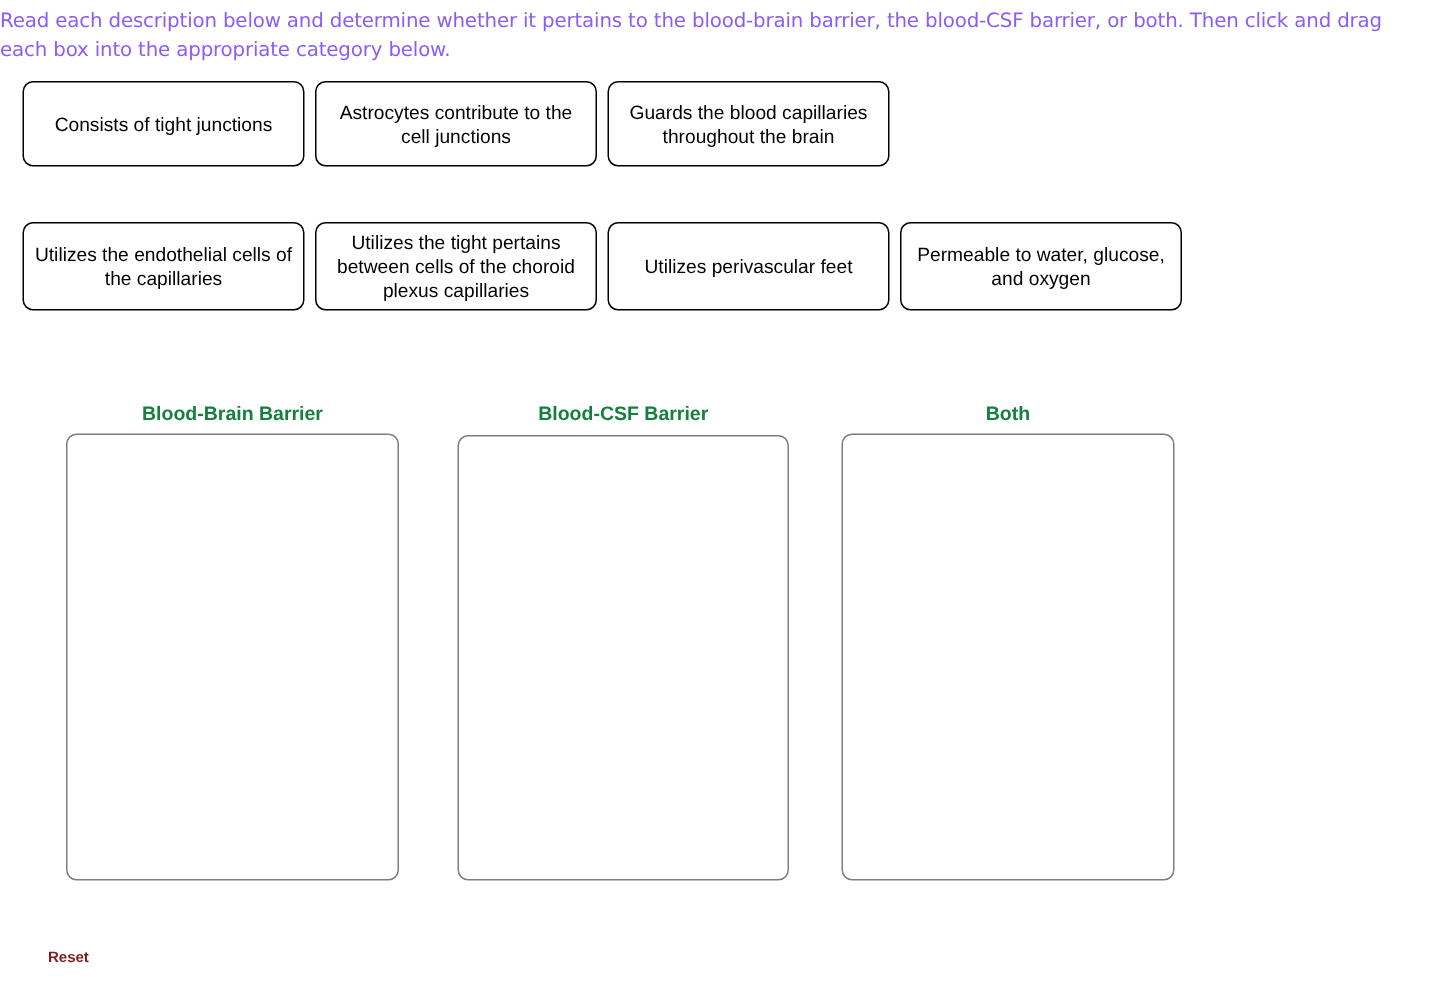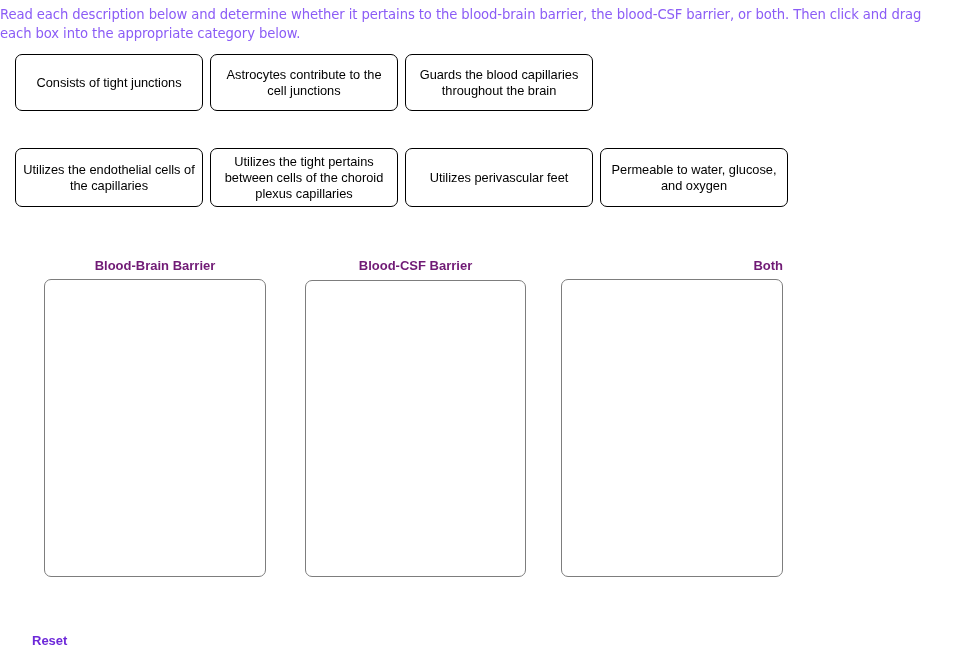--- a/index.html
+++ b/index.html
@@ -68,53 +68,54 @@
     width: 962px;
   }
   .category {
     position: absolute;
     top: 0;
   }
   .category-title {
     font-family: "Liberation Sans", sans-serif;
     font-size: 13px;
     font-weight: bold;
-    color: #701a75;
+    color: #15803d;
     text-align: center;
     height: 18px;
     line-height: 16px;
     white-space: nowrap;
+    margin-top: 10px;
   }
   .dropzone {
     box-sizing: border-box;
     border: 1px solid #7d7d7d;
     border-radius: 7px;
     background: #ffffff;
     height: 298px;
   }
 
   #category-0 { left: 44px;  width: 222px; }
   #category-1 { left: 305px; width: 221px; }
   #category-2 { left: 561px; width: 222px; }
 
   #category-0 .category-title { margin-bottom: 3px; }
   #category-1 .category-title { margin-bottom: 4px; }
-  #category-2 .category-title { margin-bottom: 3px; text-align: right; }
+  #category-2 .category-title { margin-bottom: 3px; }
 
   #category-1 .dropzone { height: 297px; }
 
   
   .reset-button {
     position: absolute;
     left: 32px;
     top: 633px;
     font-family: "Liberation Sans", sans-serif;
-    font-size: 13px;
+    font-size: 10px;
     font-weight: bold;
-    color: #6d28d9;
+    color: #7f1d1d;
     background: transparent;
     border: none;
     padding: 0;
     cursor: pointer;
   }
 </style>
 </head>
 <body>
 
 <div class="instructions">Read each description below and determine whether it pertains to the blood-brain barrier, the blood-CSF barrier, or both. Then click and drag each box into the appropriate category below.</div>

